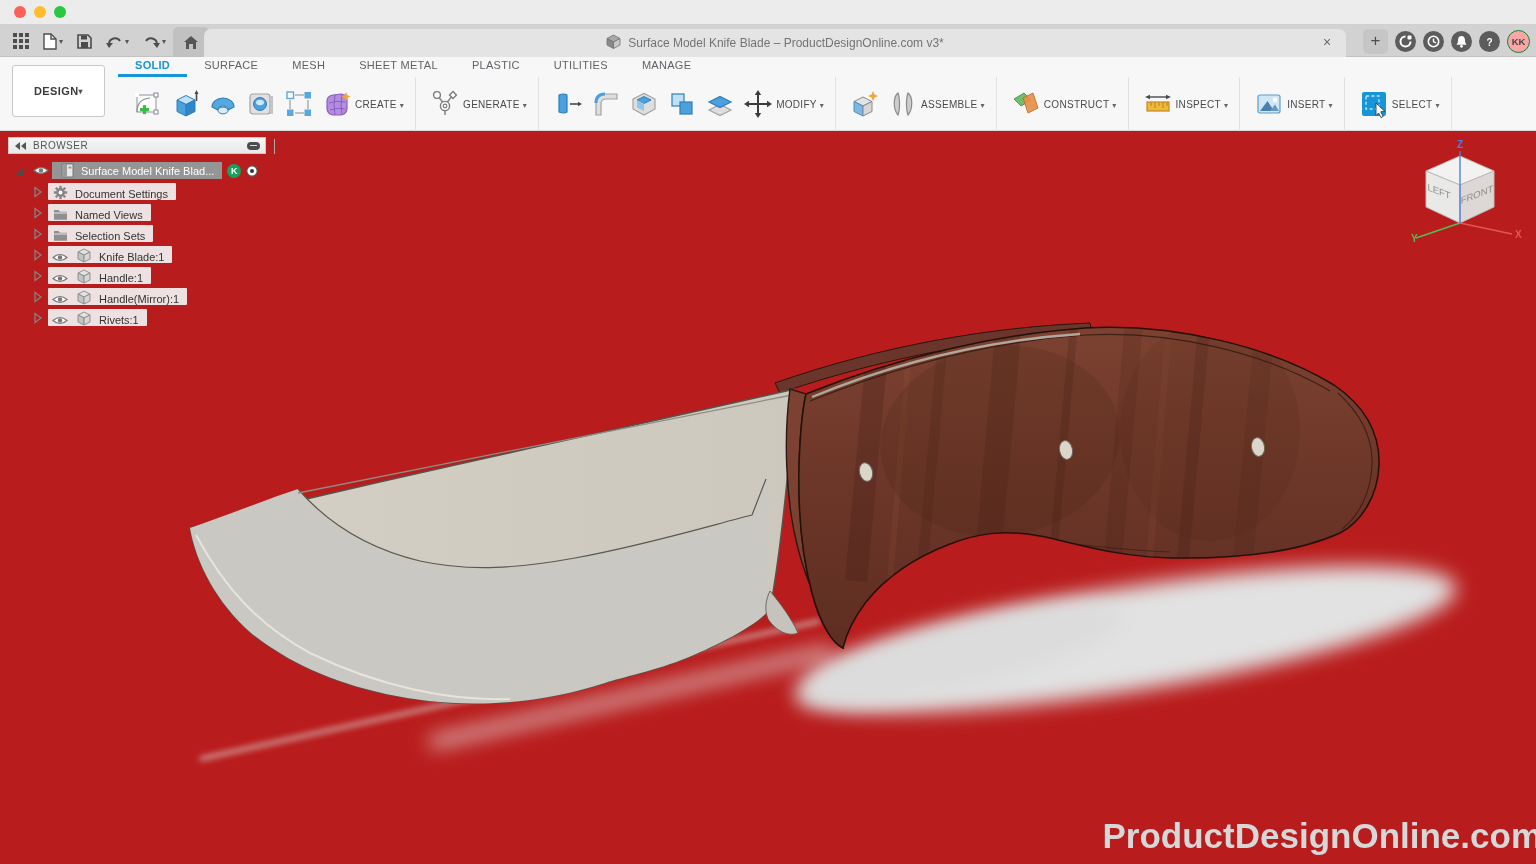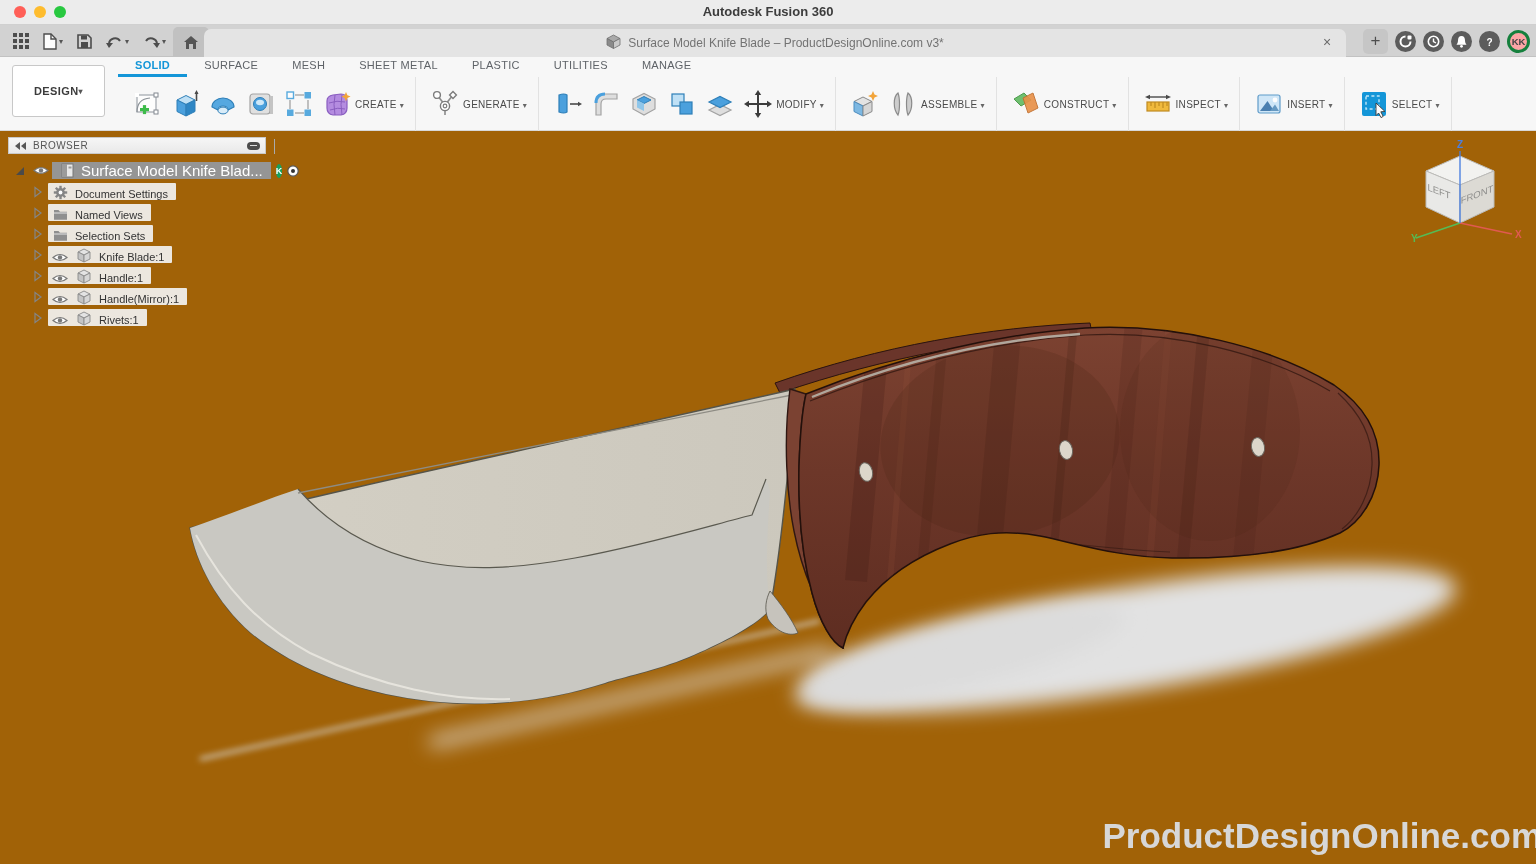--- a/index.html
+++ b/index.html
@@ -29,21 +29,21 @@
     background:#e4e4e4; border-radius:7px 7px 0 0; display:flex; align-items:center; justify-content:center; }
   .doc-tab-inner { display:flex; align-items:center; gap:7px; font-size:12px; color:#737373; }
   .doc-close { position:absolute; right:10px; top:5px; font-size:14px; color:#6b6b6b;
     width:18px; height:18px; text-align:center; line-height:17px; cursor:default; }
 
   .tab-right { position:absolute; right:6px; top:0; height:32px; display:flex; align-items:center; gap:7px; }
   .newtab-btn { width:25px; height:25px; background:#c6c6c6; border-radius:5px;
     font-size:17px; color:#4e4e4e; text-align:center; line-height:23px; }
   .round-icon { width:21px; height:21px; border-radius:50%; background:#5c5c5c;
     display:flex; align-items:center; justify-content:center; }
-  .avatar { width:23px; height:23px; border-radius:50%; background:#fca5a5; border:3px solid #15803d;
+  .avatar { width:23px; height:23px; border-radius:50%; background:#fca5a5; border:1px solid #15803d;
     font-size:9.5px; font-weight:700; color:#444; display:flex; align-items:center; justify-content:center; }
 
   
   .ribbon { position:absolute; left:0; top:57px; width:1536px; height:74px;
     background:#f7f7f7; border-bottom:1px solid #d8d8d8; }
   .workspace-btn { position:absolute; left:12px; top:8px; width:93px; height:52px;
     background:#fff; border:1px solid #c8c8c8; border-radius:3px;
     display:flex; align-items:center; justify-content:center; 
     font-size:11px; font-weight:700; letter-spacing:.4px; color:#3c3c3c; }
   .workspace-btn .caret { font-size:8px; color:#555; }
@@ -55,21 +55,21 @@
   .ribbon-tab.active { color:#1496d8; font-weight:700; border-bottom-color:#1496d8; }
   .ribbon-groups { display:flex; height:54px; }
   .ribbon-group { display:flex; flex-direction:row; align-items:center; justify-content:flex-start;
     padding:0 11px; border-right:1px solid #e2e2e2; }
   .group-icons { display:flex; align-items:center; height:40px; gap:2px; }
   .group-icons .ric { width:36px; height:36px; display:flex; align-items:center; justify-content:center; border-radius:3px; }
   .group-label { font-size:10px; color:#4a4a4a; letter-spacing:.3px; white-space:nowrap; }
   .group-label .caret { font-size:8px; color:#666; }
 
   
-  .canvas { position:absolute; left:0; top:131px; width:1536px; height:733px; background:#a16207; }
+  .canvas { position:absolute; left:0; top:131px; width:1536px; height:733px; background:#b91c1c; }
   .knife-svg { position:absolute; left:0; top:0; }
   .watermark { position:absolute; right:-6px; bottom:8px; font-size:35px; font-weight:700;
     color:#d7d7d7; letter-spacing:0px; white-space:nowrap; }
 
   
   .browser { position:absolute; left:8px; top:6px; width:268px; }
   .browser-header { width:258px; height:17px; background:linear-gradient(#f6f6f6,#e9e9e9);
     border:1px solid #c9c9c9; display:flex; align-items:center; padding:0 5px; position:relative; }
   .browser-header .hdr-label { font-size:10px; color:#555; letter-spacing:.5px; margin-left:5px; flex:1; }
   .opt-pill { width:13px; height:8px; background:#4c4c4c; border-radius:4px; position:relative; }
@@ -78,37 +78,36 @@
 
   .tree { margin-top:6px; font-size:11px; color:#333; }
   .trow { display:flex; align-items:center; height:21px; }
   .slot { width:22px; display:flex; align-items:center; justify-content:center; flex:none; }
   .slot.indent { width:18px; }
   .rowbg { display:flex; align-items:flex-end; height:17px; background:rgba(242,242,242,.92);
     padding-right:8px; border-radius:1px; }
   .rowbg .slot { width:24px; }
   .tlabel { padding-left:3px; white-space:nowrap; }
   .root-pill { display:flex; align-items:center; height:17px; background:#959595; padding:0 8px 0 4px; }
-  .root-pill .tlabel { color:#fff; font-size:15px; }
+  .root-pill .tlabel { color:#fff; font-size:11px; }
   .badge { width:14px; height:14px; border-radius:50%; background:#18a05e; color:#fff;
     font-size:9px; font-weight:700; display:flex; align-items:center; justify-content:center; margin-left:5px; }
 
   
   .viewcube { position:absolute; right:12px; top:8px; }
 </style>
 </head>
 <body>
 
 <div class="titlebar">
   <div class="traffic">
     <span class="light red"></span>
     <span class="light yellow"></span>
     <span class="light green"></span>
   </div>
-  <div class="win-title">Autodesk Fusion 360</div>
 </div>
 
 <div class="tabbar">
   <div class="app-toolbar" id="app-toolbar">
       <span class="tool-btn">
         <span>
           <svg width="16" height="16">
             <rect x="0" y="0" width="4" height="4" fill="#4d4d4d"></rect>
             <rect x="6" y="0" width="4" height="4" fill="#4d4d4d"></rect>
             <rect x="12" y="0" width="4" height="4" fill="#4d4d4d"></rect>

